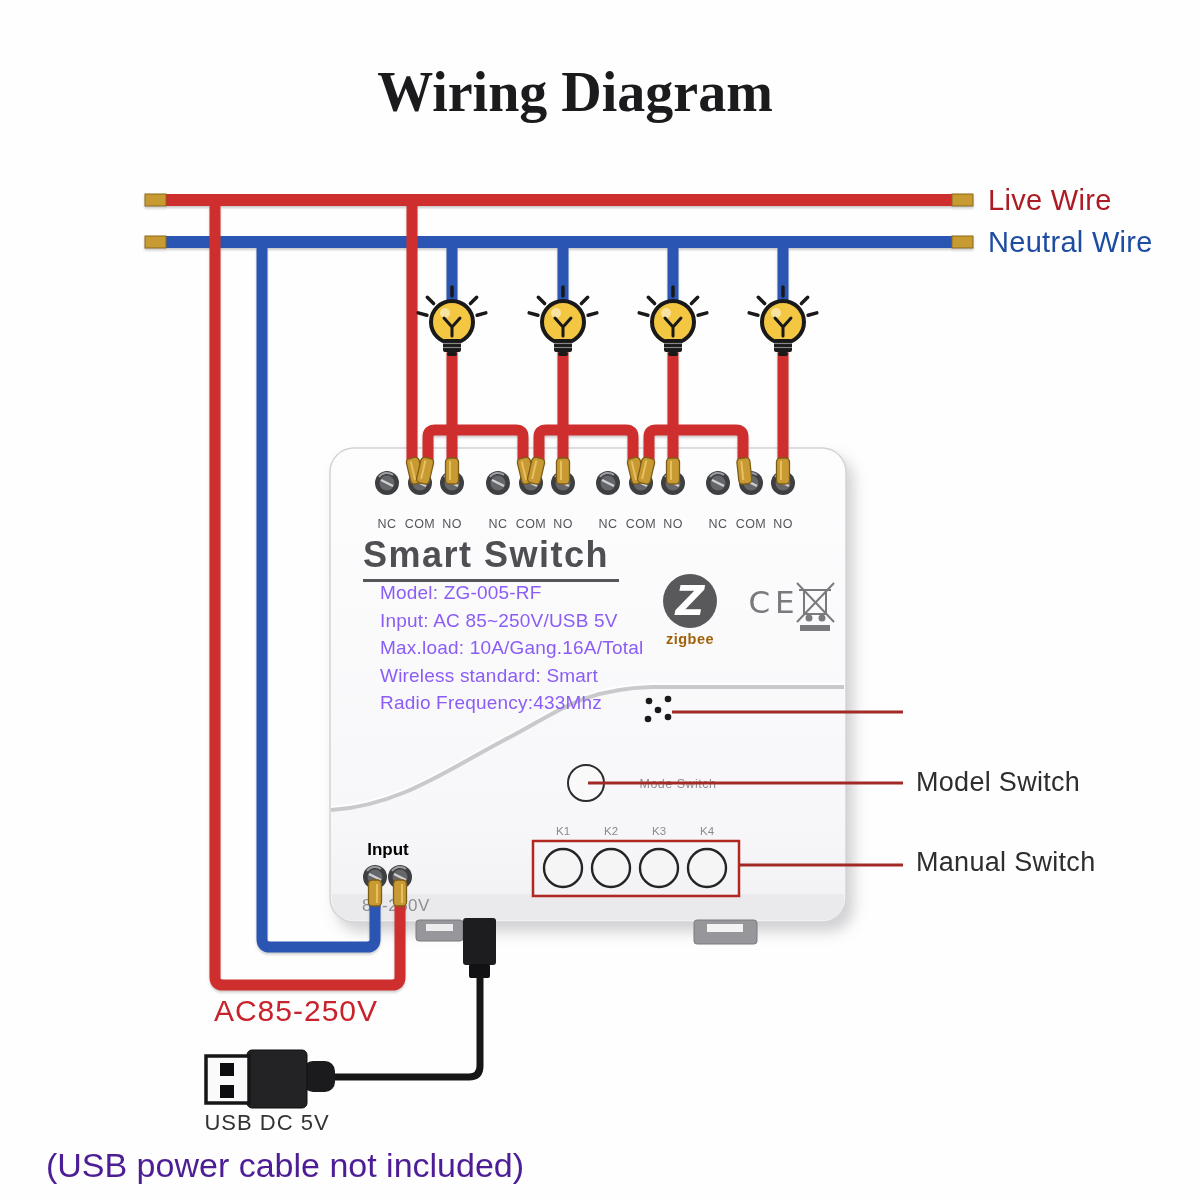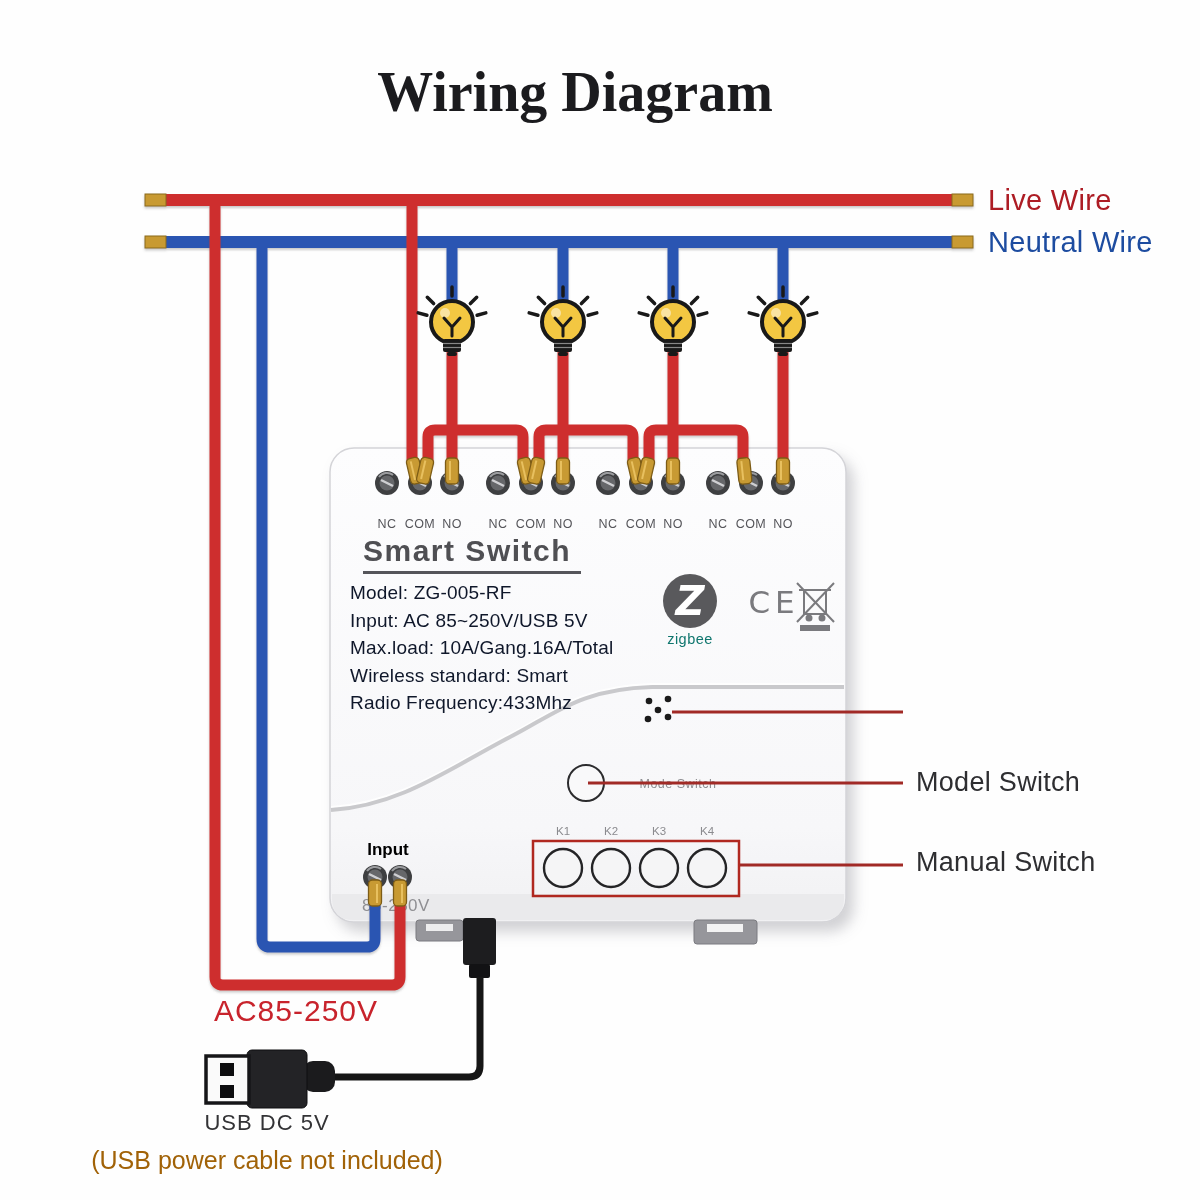--- a/index.html
+++ b/index.html
@@ -7,32 +7,32 @@
           font-family:"Liberation Sans", sans-serif;}
   .canvas svg{position:absolute;left:0;top:0;}
   .abs{position:absolute;white-space:nowrap;}
   .ctr{transform:translateX(-50%);}
   .title{left:575px;top:60px;font-family:Liberation Serif, serif;font-weight:bold;
          font-size:56px;letter-spacing:0px;color:#1b1b1e;}
   .wire-label{font-size:29px;font-weight:400;letter-spacing:.3px;}
   .live-label{left:988px;top:184px;color:#ad1c24;}
   .neutral-label{left:988px;top:226px;color:#1d4ca0;}
   .tlabel{font-size:12.5px;color:#55555a;top:497px;letter-spacing:.4px;margin-top:20px;}
-  .device-name{left:363px;top:534px;font-size:30px;font-weight:bold;color:#4f4f53;
+  .device-name{left:363px;top:534px;font-size:36px;font-weight:bold;color:#4f4f53;
                letter-spacing:1.5px;border-bottom:3px solid #55555a;padding:0 10px 3px 0;}
-  .specs{left:350px;top:579px;font-size:19px;line-height:27.5px;color:#0f172a;
+  .specs{left:380px;top:579px;font-size:19px;line-height:27.5px;color:#8b5cf6;
          letter-spacing:.2px;font-weight:500;}
-  .zigbee-text{left:690px;top:631px;font-size:14.5px;font-weight:normal;color:#0f766e;letter-spacing:.5px;}
+  .zigbee-text{left:690px;top:631px;font-size:14.5px;font-weight:bold;color:#a16207;letter-spacing:.5px;}
   .ce-text{left:774px;top:584px;font-size:31px;color:#7a7a7e;letter-spacing:5px;font-family:"DejaVu Sans",sans-serif;}
   .callout{left:916px;font-size:27px;color:#2e2e31;font-weight:500;letter-spacing:.3px;}
   .klabel{font-size:11.5px;color:#8b8b8f;top:825px;}
   .input-label{left:388px;top:840px;font-size:17px;font-weight:600;color:#000000;}
   .ac-label{left:296px;top:994px;font-size:30px;font-weight:500;color:#c8232c;letter-spacing:1px;}
   .usb-title{left:267px;top:1110px;font-size:22px;color:#333336;letter-spacing:1px;}
-  .usb-note{left:267px;top:1146px;font-size:25px;color:#a16207;}
+  .usb-note{left:285px;top:1146px;font-size:34px;color:#4c1d95;}
 </style>
 </head>
 <body>
 
 <div class="canvas">
 
 <svg width="1200" height="1200" viewBox="0 0 1200 1200">
   <defs>
     <filter id="ds" x="-15%" y="-15%" width="130%" height="130%">
       <feDropShadow dx="7" dy="9" stdDeviation="7" flood-color="#9a9aa0" flood-opacity="0.45"></feDropShadow>

